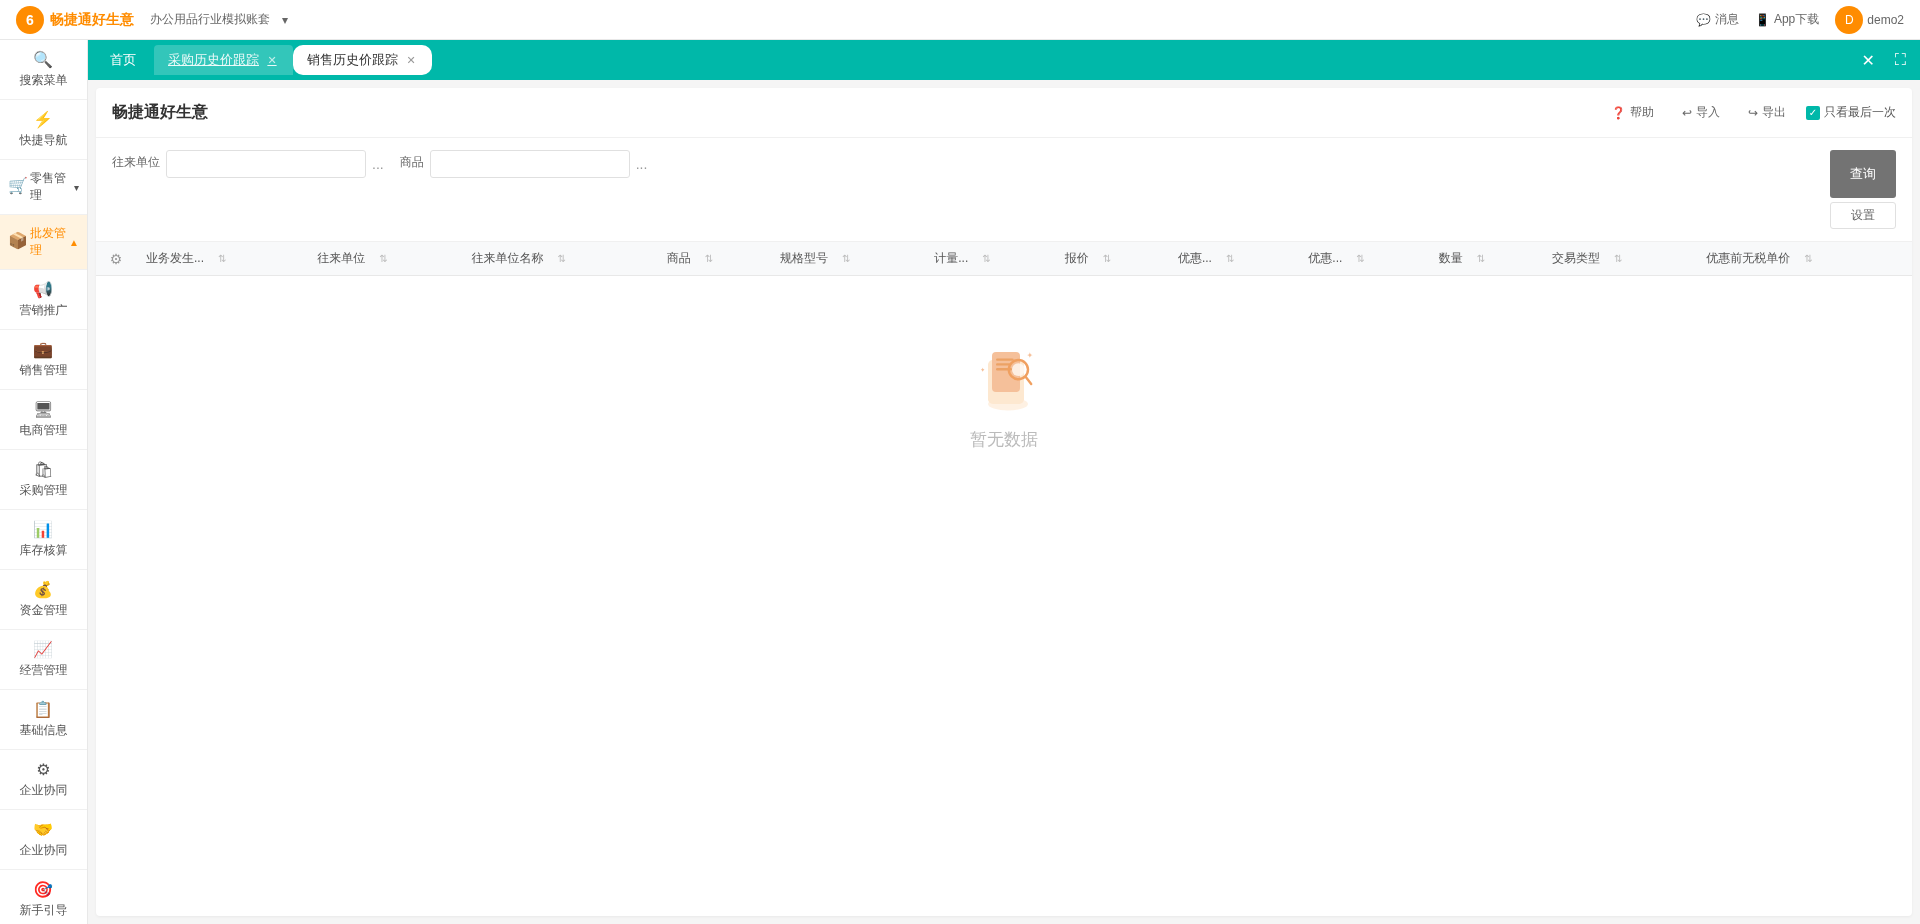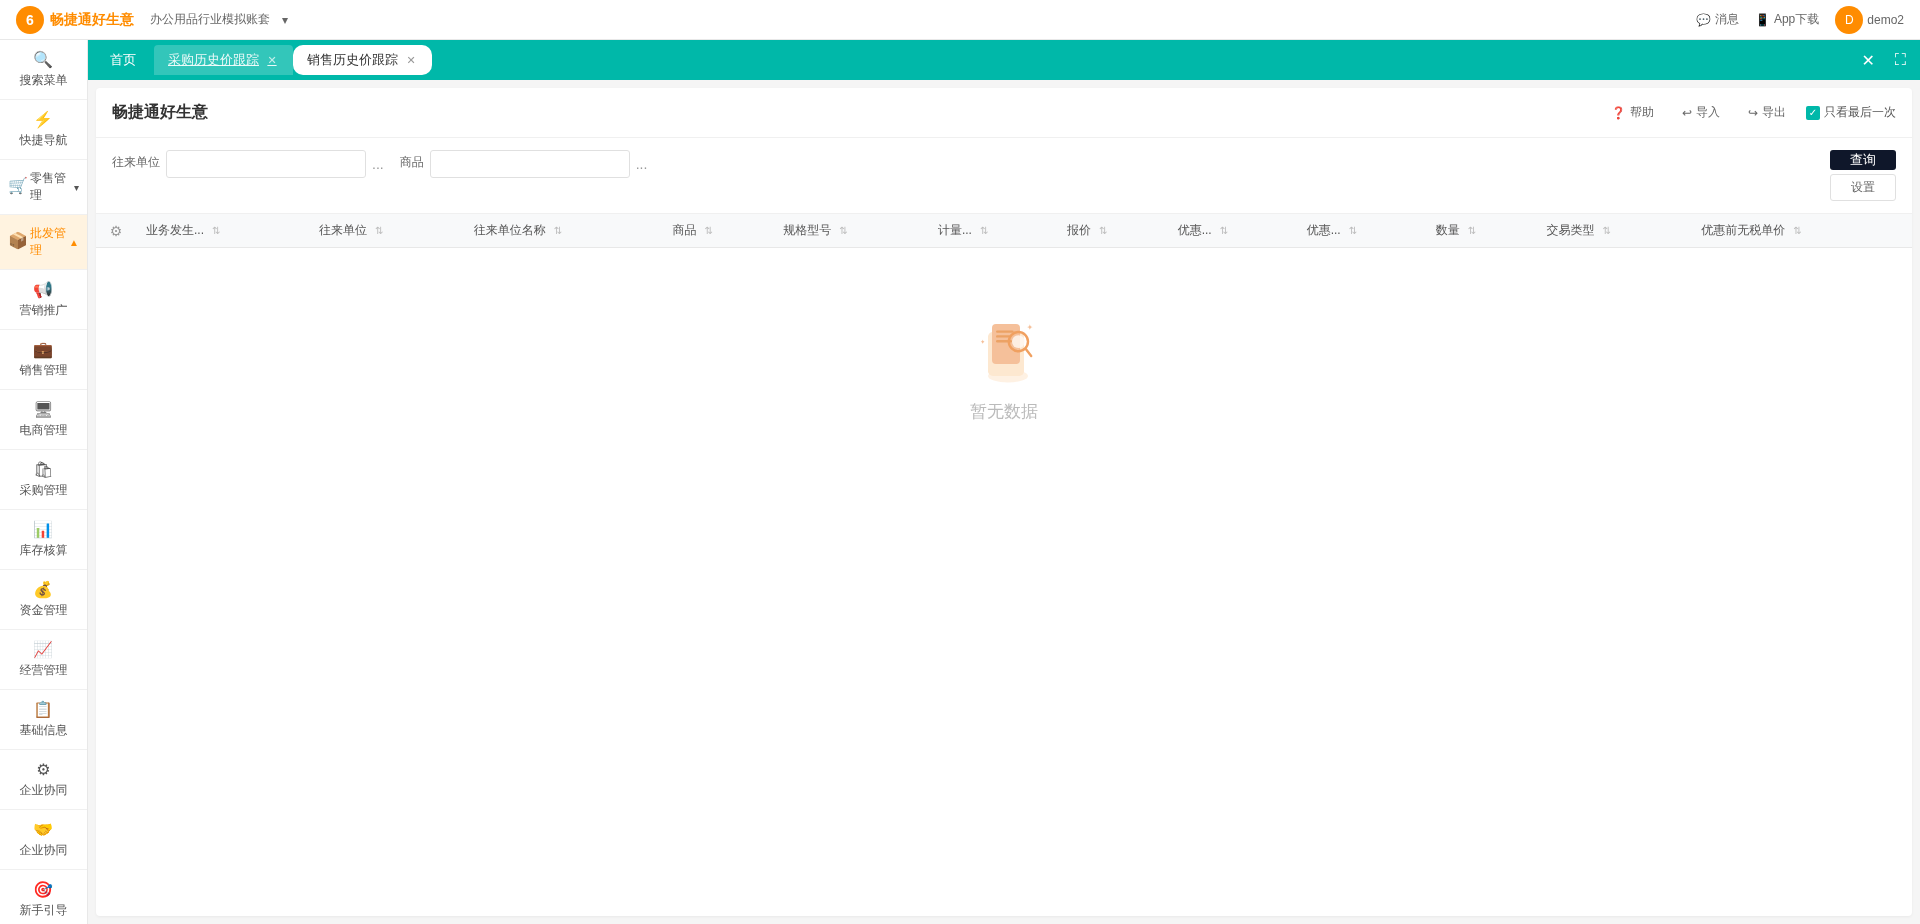--- a/index.html
+++ b/index.html
@@ -326,25 +326,25 @@
       cursor: pointer;
       font-size: 14px;
     }
     .filter-actions {
       display: flex;
       flex-direction: column;
       gap: 4px;
       margin-left: auto;
     }
     .query-btn {
-      background: #0f172a;
+      background: #737373;
       color: white;
       border: none;
       border-radius: 3px;
-      padding: 1px 20px;
+      padding: 15px 20px;
       font-size: 13px;
       cursor: pointer;
       white-space: nowrap;
     }
     .settings-btn {
       background: #fff;
       color: #666;
       border: 1px solid #e0e0e0;
       border-radius: 3px;
       padding: 4px 5px;
@@ -373,21 +373,21 @@
       font-weight: 500;
       color: #555;
       border-bottom: 1px solid #e8e8e8;
       white-space: nowrap;
       cursor: pointer;
       user-select: none;
     }
     .th-inner {
       display: flex;
       align-items: center;
-      gap: 8px;
+      gap: 14px;
     }
     .sort-icon {
       color: #bbb;
       font-size: 10px;
     }
     .th-settings {
       width: 40px;
       text-align: center;
     }
     .gear-icon {

